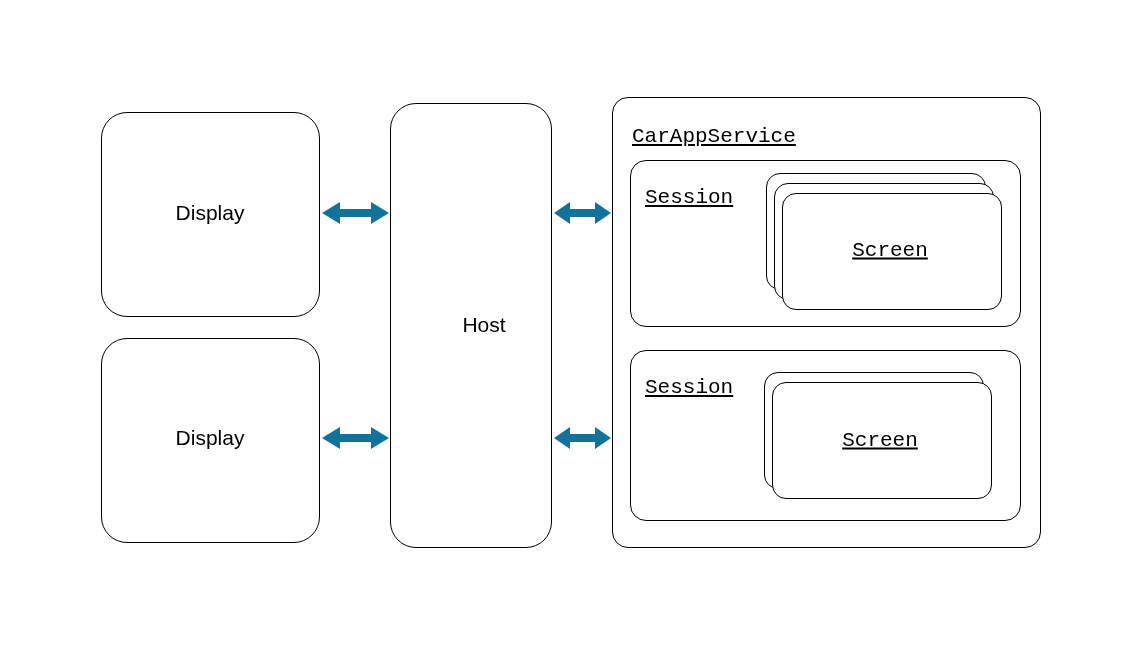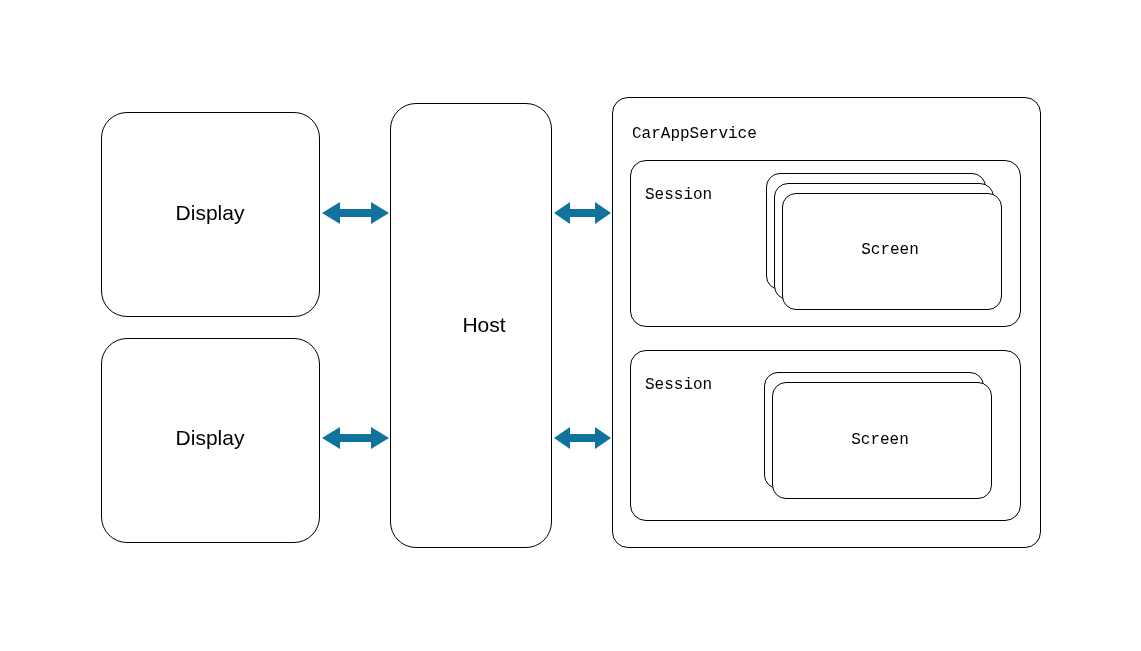--- a/index.html
+++ b/index.html
@@ -29,21 +29,22 @@
     color: #000000;
     white-space: nowrap;
     line-height: 1;
   }
   .label-sans {
     font-family: "Liberation Sans", sans-serif;
     font-size: 21px;
   }
   .label-mono {
     font-family: "Liberation Mono", "DejaVu Sans Mono", monospace;
-    font-size: 16px;
+    font-size: 21px;
+    text-decoration: underline;
   }
   .centered {
     transform: translate(-50%, -50%);
     text-align: center;
   }
   
   .display-box {
     border-radius: 26px;
   }
   

